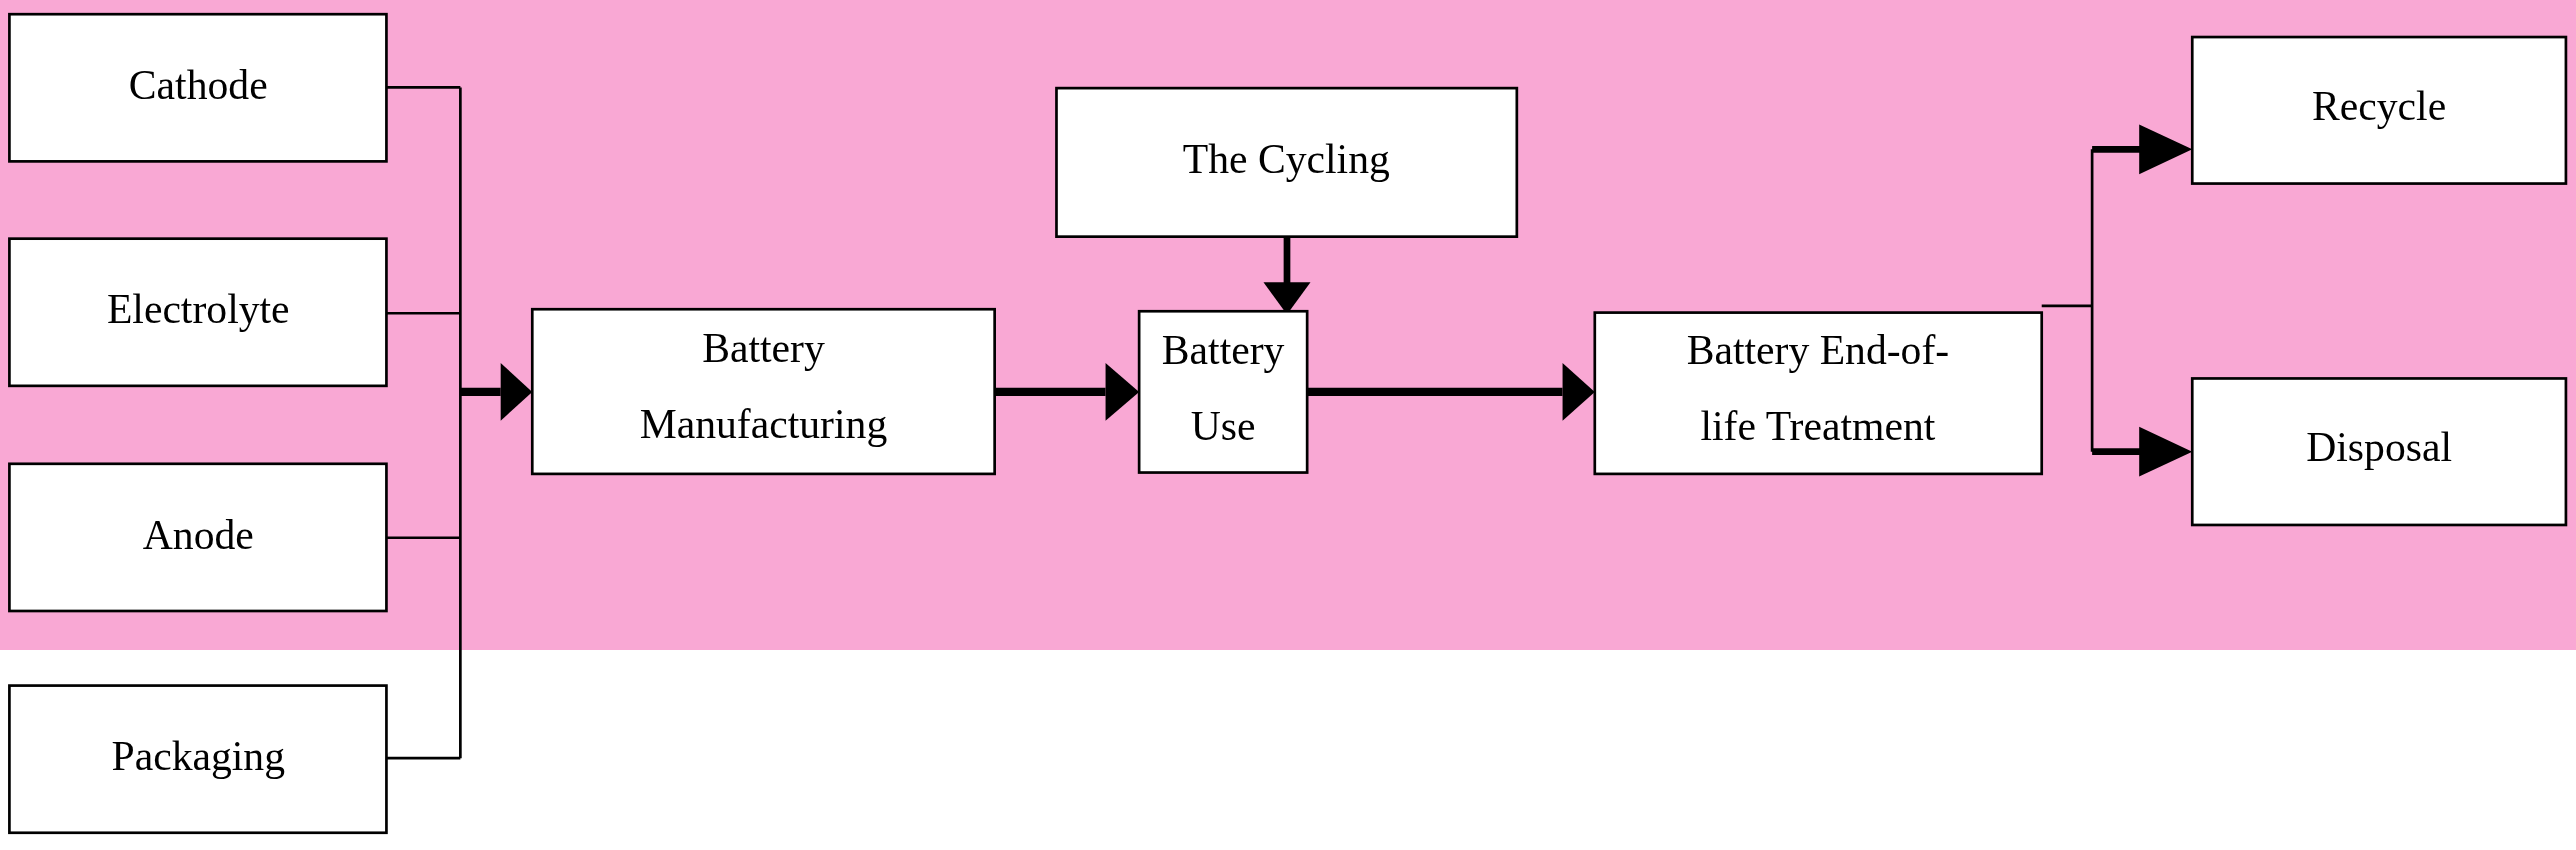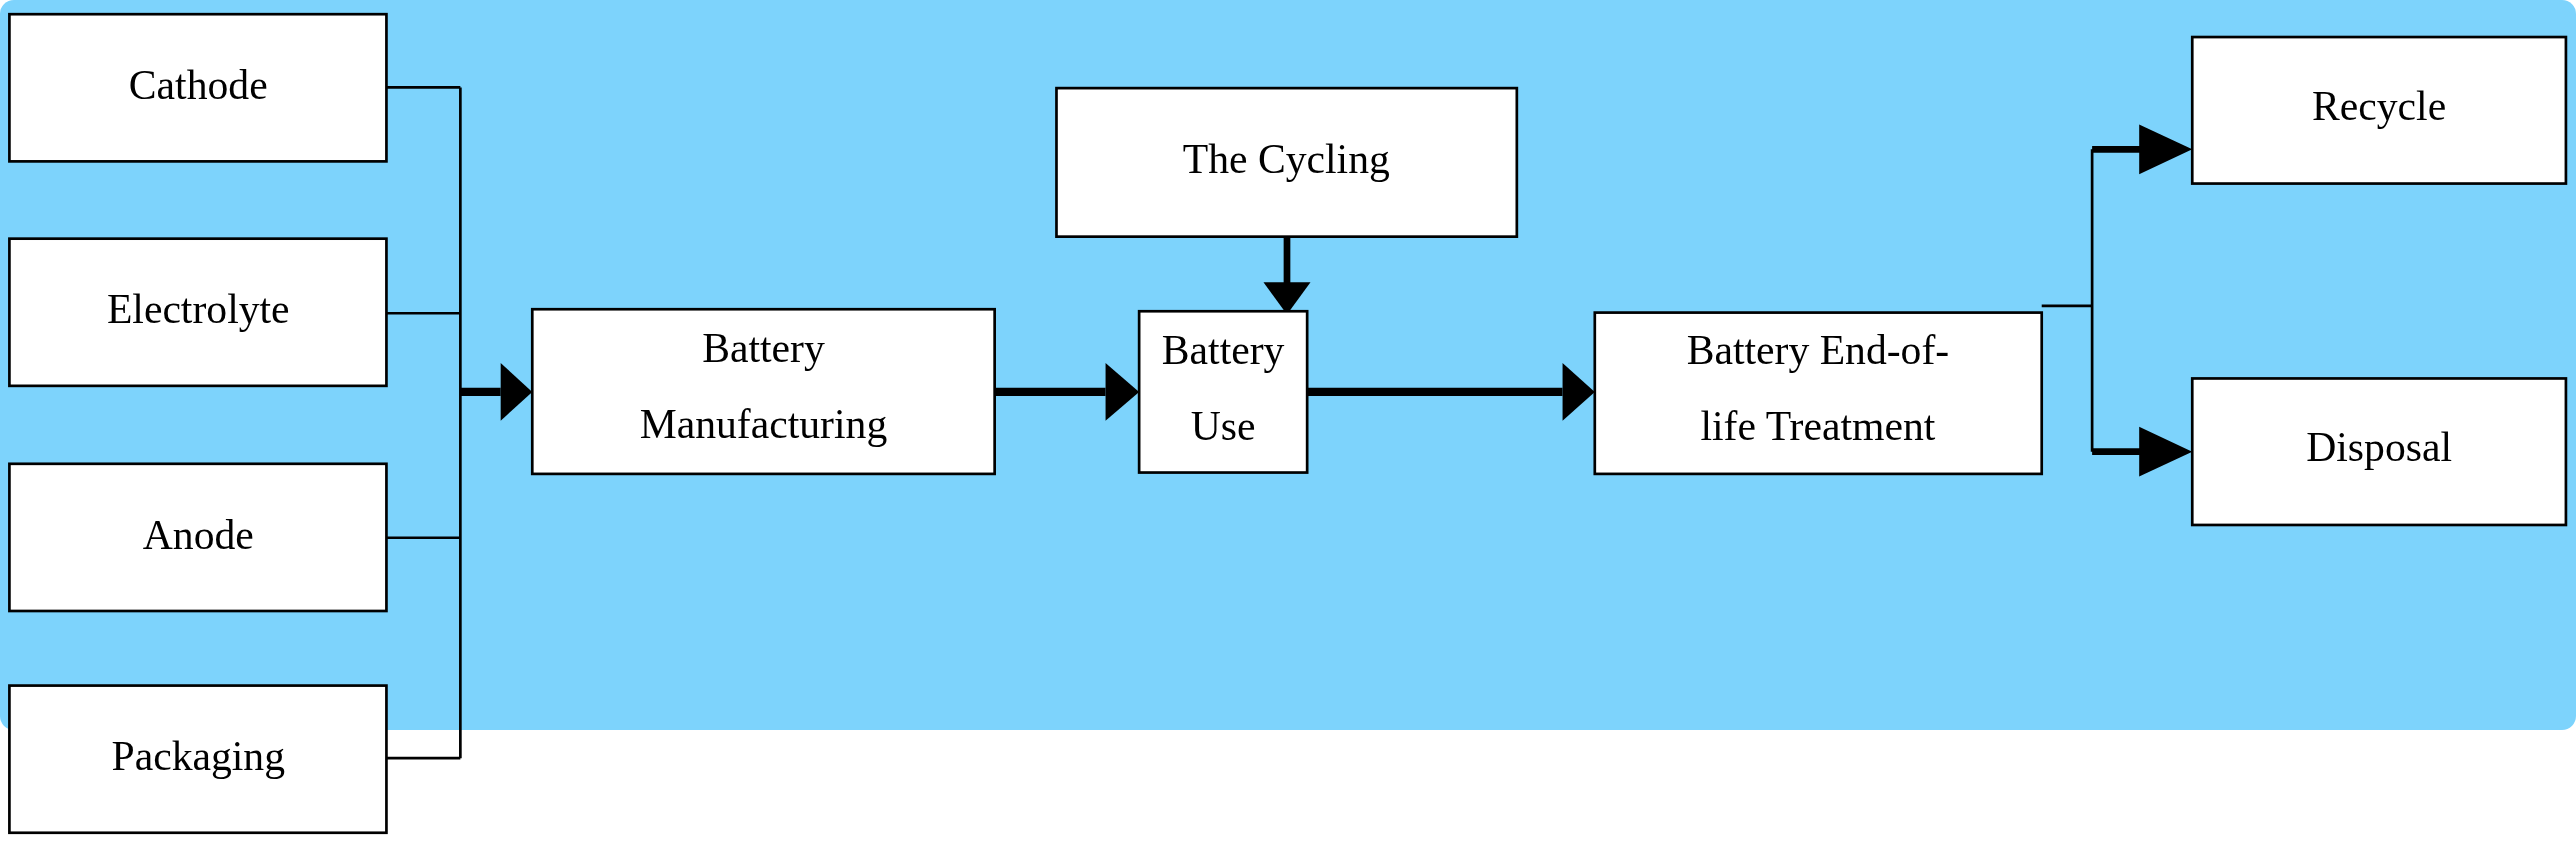--- a/index.html
+++ b/index.html
@@ -9,23 +9,22 @@
   }
   body {
     width: 2576px;
     height: 851px;
     font-family: "Liberation Serif", "DejaVu Serif", serif;
     overflow: hidden;
   }
   #diagram-root {
     position: relative;
     width: 2576px;
-    height: 730px;
-    background: #7dd3fc;
-    border-radius: 14px;
+    height: 650px;
+    background: #f9a8d4;
   }
   svg.flow {
     position: absolute;
     top: 0;
     left: 0;
     width: 2576px;
     height: 851px;
     display: block;
   }
   .node-rect {

